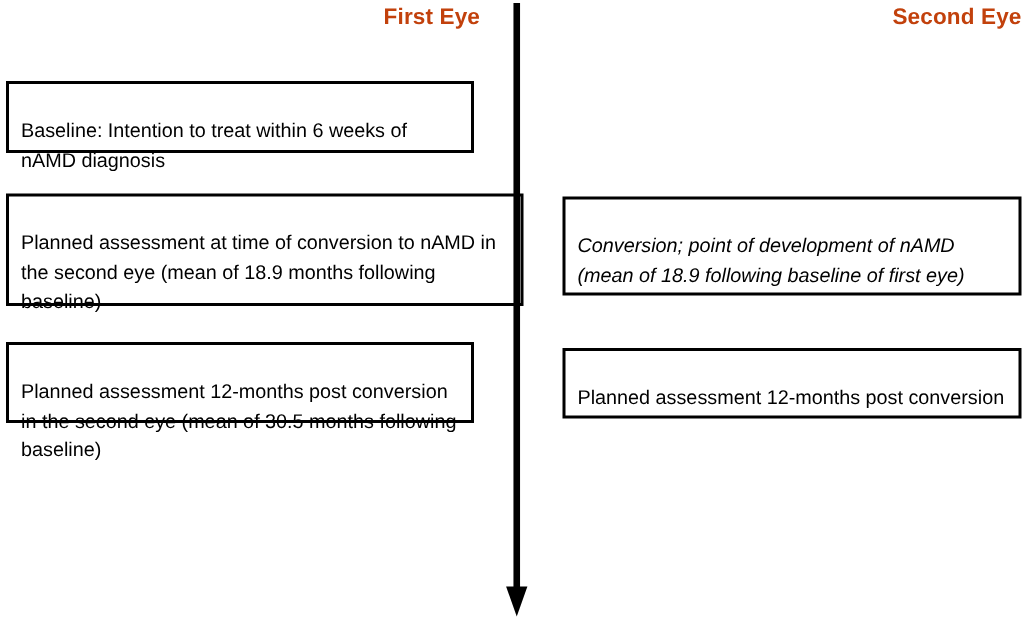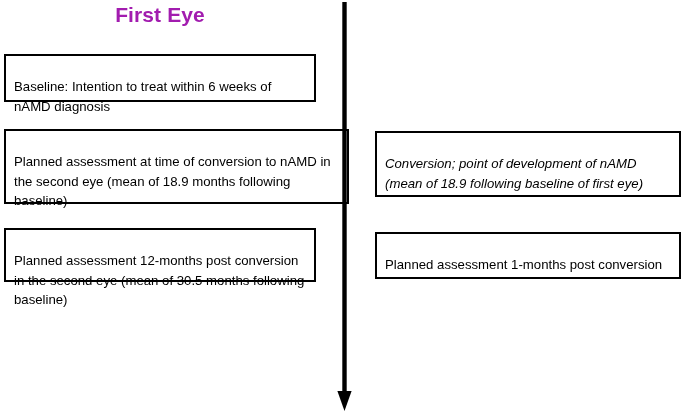--- a/index.html
+++ b/index.html
@@ -15,24 +15,24 @@
     position: relative;
     width: 685px;
     height: 417px;
     background: #ffffff;
     overflow: hidden;
   }
 
   
   .col-header {
     position: absolute;
-    font-size: 21px;
+    font-size: 15px;
     font-weight: bold;
-    color: #a21caf;
-    text-align: center;
+    color: #c2410c;
+    text-align: right;
     letter-spacing: 0.1px;
     white-space: nowrap;
   }
   #header-first-eye {
     left: 0px;
     top: 3px;
     width: 320px;
   }
   #header-second-eye {
     left: 375px;
@@ -77,30 +77,31 @@
     height: 417px;
   }
 </style>
 </head>
 <body>
 
 <div id="diagram">
 
   <div class="col-header" id="header-first-eye">First Eye</div>
 
+  <div class="col-header" id="header-second-eye">Second Eye</div>
 
   <div class="flow-box" id="box-first-baseline">Baseline: Intention to treat within 6 weeks of nAMD diagnosis</div>
 
   <div class="flow-box" id="box-first-conversion">Planned assessment at time of conversion to nAMD in the second eye (mean of 18.9 months following baseline)</div>
 
   <div class="flow-box" id="box-first-12month">Planned assessment 12-months post conversion in the second eye (mean of 30.5 months following baseline)</div>
 
   <div class="flow-box" id="box-second-conversion">Conversion; point of development of nAMD (mean of 18.9 following baseline of first eye)</div>
 
-  <div class="flow-box" id="box-second-12month">Planned assessment 1-months post conversion</div>
+  <div class="flow-box" id="box-second-12month">Planned assessment 12-months post conversion</div>
 
 
   <div id="timeline-arrow">
     <svg viewBox="0 0 30 417" xmlns="http://www.w3.org/2000/svg">
       <line x1="14.5" y1="2" x2="14.5" y2="392" stroke="#000000" stroke-width="4.4"></line>
       <polygon points="14.5,411 7.4,391 21.6,391" fill="#000000"></polygon>
     </svg>
   </div>
 
 </div>

